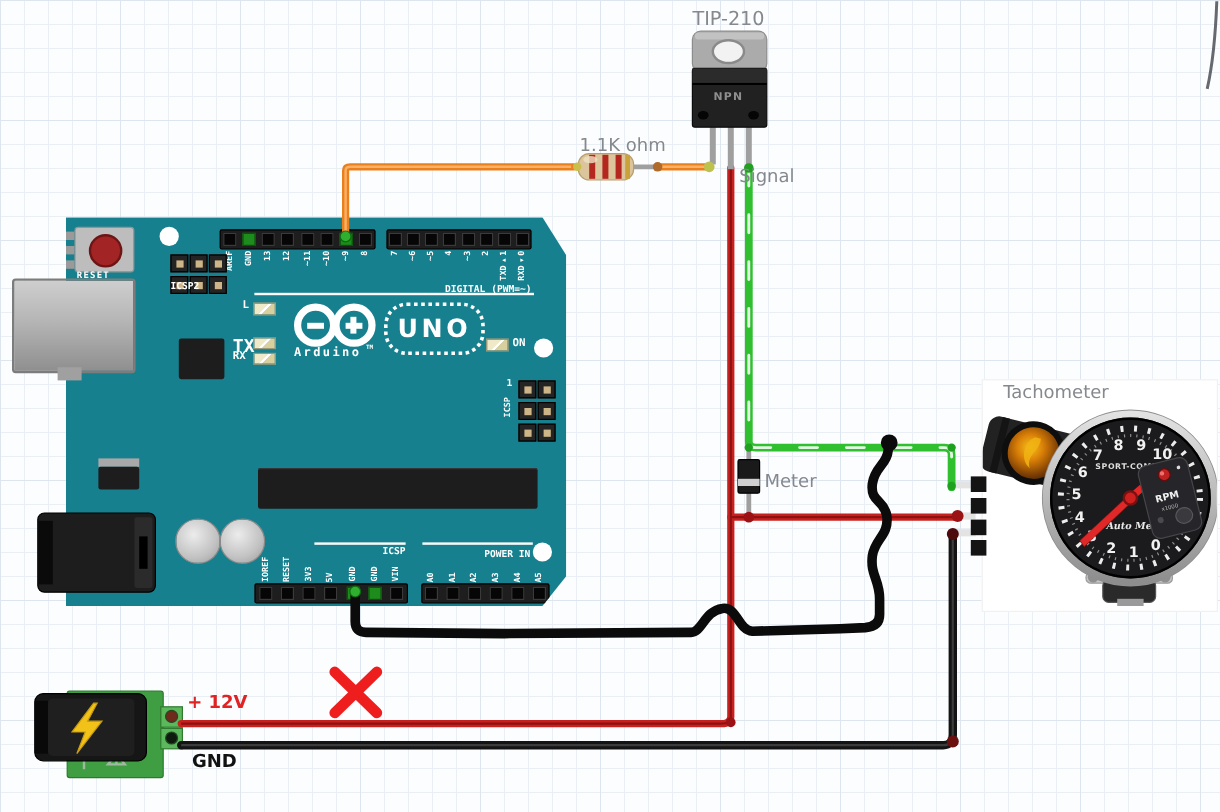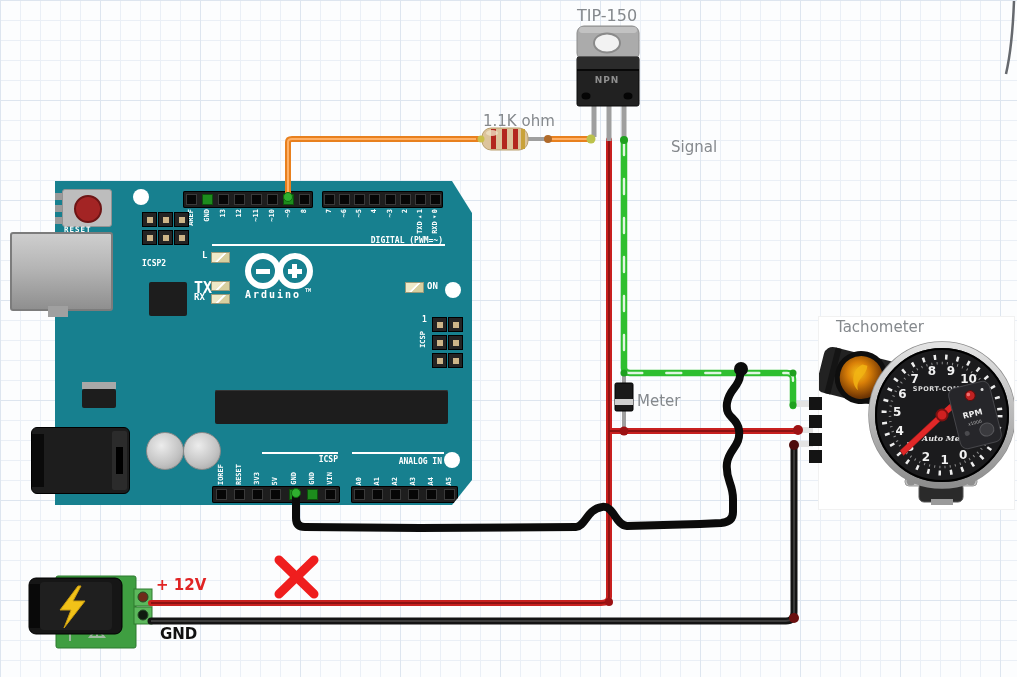--- a/index.html
+++ b/index.html
@@ -203,34 +203,35 @@
     <div class="ipin">
         <i></i>
       </div>
       <div class="ipin">
         <i></i>
       </div>
       <div class="ipin">
         <i></i>
       </div>
   </div>
-  <div class="silk" style="left:87px;top:78px;font-size:8px">ICSP2</div>
+  <div class="silk" style="left:87px;top:53px;font-size:8px">ICSP2</div>
 
   <div class="silk" style="left:147px;top:69px;font-size:9px">L</div>
   <div class="led" style="left:156px;top:71px;width:17px;height:9px"></div>
   <div class="silk" style="left:139px;top:98px;font-size:15px">TX</div>
   <div class="led" style="left:156px;top:100px;width:17px;height:8px"></div>
   <div class="silk" style="left:139px;top:111px;font-size:9px">RX</div>
   <div class="led" style="left:156px;top:113px;width:17px;height:8px"></div>
 
   <div class="ring" style="left:190px;top:72px"></div>
   <div class="ring" style="left:222px;top:72px"></div>
   <div class="abs" style="left:201px;top:88px;width:14px;height:5px;background:#fff"></div>
   <div class="abs" style="left:233px;top:88px;width:14px;height:5px;background:#fff"></div>
   <div class="abs" style="left:237px;top:83px;width:5px;height:14px;background:#fff"></div>
+  <div class="unopill" style="left:265px;top:71px;width:78px;height:38px">UNO</div>
   <div class="silk" style="left:190px;top:108px;font-size:10px;letter-spacing:2px">Arduino</div>
   <div class="silk" style="left:250px;top:106px;font-size:5px">TM</div>
 
   <div class="led" style="left:350px;top:101px;width:17px;height:9px"></div>
   <div class="silk" style="left:372px;top:100px;font-size:9px">ON</div>
   <div class="hole" style="left:390px;top:101px"></div>
 
   <div class="silk" style="left:367px;top:134px;font-size:8px">1</div>
   <div class="icspgrid" style="left:377px;top:136px;grid-template-columns:repeat(2,13px)">
     <div class="ipin">
@@ -258,21 +259,21 @@
   <div class="abs" style="left:27px;top:201px;width:34px;height:7px;background:#a8a8a8"></div>
   <div class="chip" style="left:27px;top:208px;width:34px;height:19px"></div>
   <div class="chip" style="left:160px;top:209px;width:233px;height:34px;box-shadow:inset 0 1px 0 #343434"></div>
 
   <div class="cap" style="left:91px;top:251px"></div>
   <div class="cap" style="left:128px;top:251px"></div>
 
   <div class="wline" style="left:207px;top:271px;width:76px"></div>
   <div class="wline" style="left:297px;top:271px;width:92px"></div>
   <div class="silk" style="left:228px;top:274px;width:55px;font-size:8px;text-align:right">ICSP</div>
-  <div class="silk" style="left:300px;top:276px;width:87px;font-size:8px;text-align:right">ANALOG IN</div>
+  <div class="silk" style="left:300px;top:276px;width:87px;font-size:8px;text-align:right">POWER IN</div>
 
   <div class="hdr hdr-bot" id="hdr-pw" style="left:157px;top:273px;width:128px">
     <div class="plabels">
         <div class="lcell">
           <span class="vlabel">IOREF</span>
         </div>
         <div class="lcell">
           <span class="vlabel">RESET</span>
         </div>
         <div class="lcell">
@@ -434,23 +435,23 @@
         <circle cx="13" cy="-23" r="1.5" fill="#ddd"></circle>
         <text x="-2" y="1" text-anchor="middle" class="trpm">RPM</text>
         <text x="-2" y="9" text-anchor="middle" class="tscale">x1000</text>
         <ellipse cx="8" cy="17" rx="7" ry="6.5" fill="#3a3a3e" stroke="#57575b"></ellipse>
         <circle cx="-12" cy="16" r="2.5" fill="#4a4a4e"></circle>
       </g>
     </g>
   </svg>
 </div>
 
-<div class="freelabel" style="left:577px;top:6px;font-size:16px">TIP-150</div>
+<div class="freelabel" style="left:577px;top:6px;font-size:16px">TIP-210</div>
 <div class="freelabel" style="left:483px;top:112px">1.1K ohm</div>
-<div class="freelabel" style="left:671px;top:138px">Signal</div>
+<div class="freelabel" style="left:616px;top:138px">Signal</div>
 <div class="freelabel" style="left:637px;top:392px">Meter</div>
 <div class="freelabel" style="left:836px;top:318px">Tachometer</div>
 <div class="redlabel" style="left:156px;top:576px">+ 12V</div>
 <div class="blklabel" style="left:160px;top:625px">GND</div>
 
 <svg id="wires" width="1017" height="677" viewBox="0 0 1017 677">
   <defs>
     <linearGradient id="fadeblk" x1="0" y1="0" x2="0" y2="1">
       <stop offset="0%" stop-color="#0c0c0c" stop-opacity="0"></stop>
       <stop offset="40%" stop-color="#0c0c0c" stop-opacity=".85"></stop>

